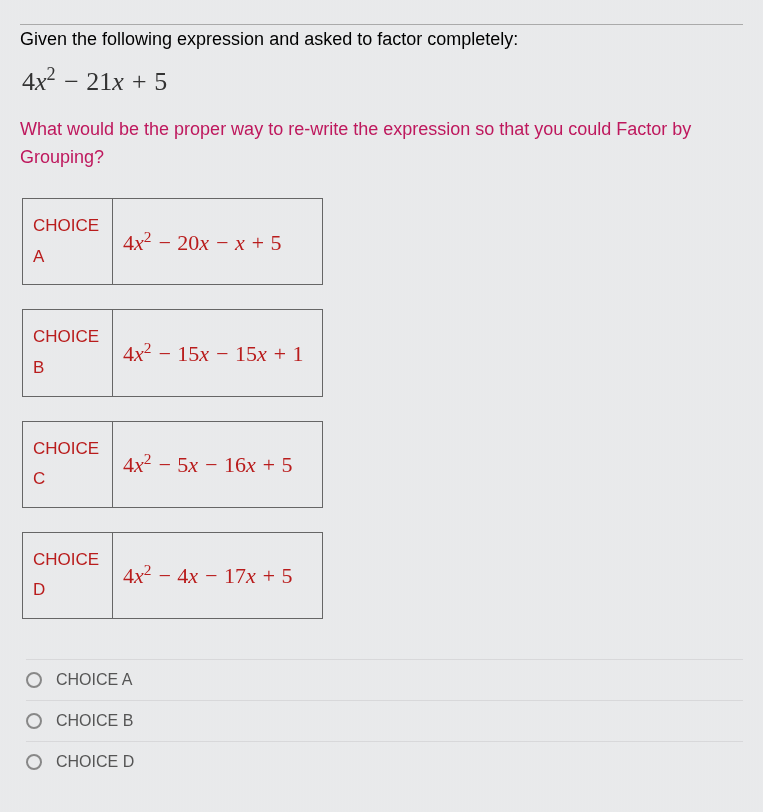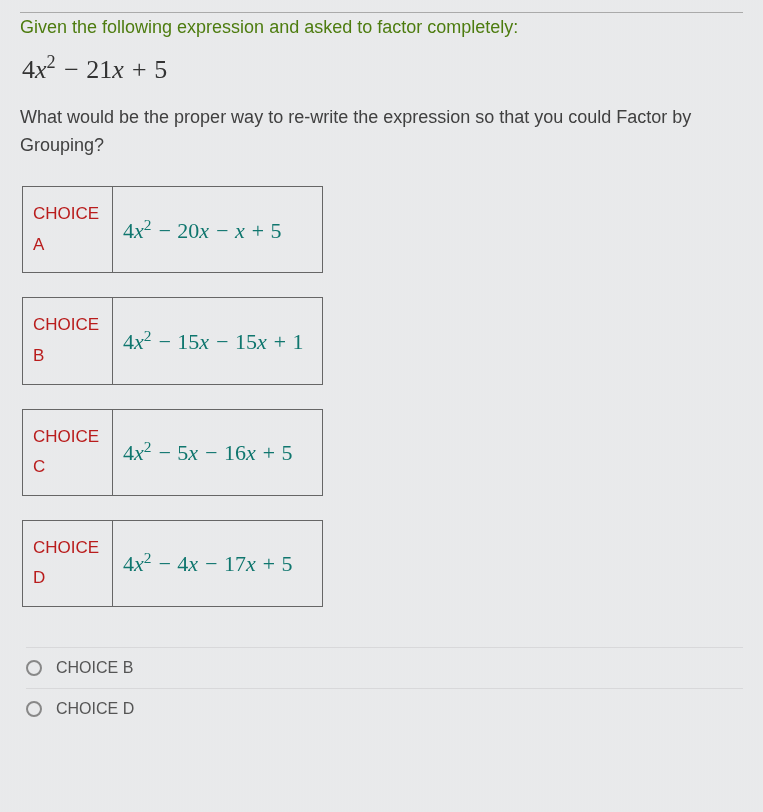--- a/index.html
+++ b/index.html
@@ -6,37 +6,38 @@
     body {
       width: 763px;
       height: 812px;
       font-family: Arial, Helvetica, sans-serif;
       background: repeating-linear-gradient(90deg, #e8e9eb 0px, #eaebec 1px, #e7e8ea 2px, #eaebec 3px);
       padding: 12px 20px 0 20px;
       color: #4a4a4a;
     }
     .question-intro {
       font-size: 18px;
-      color: #4d7c0f;
+      color: #000000;
       margin-bottom: 14px;
       border-top: 1px solid #aaa;
       padding-top: 4px;
+      margin-top: 12px;
     }
     .main-expr {
       font-size: 26px;
       color: #333;
       font-family: 'Times New Roman', serif;
       font-style: italic;
       margin-bottom: 18px;
       margin-left: 2px;
     }
     .main-expr .num { font-style: normal; }
     .question-follow {
       font-size: 18px;
-      color: #404040;
+      color: #be185d;
       line-height: 1.6;
       margin-bottom: 26px;
     }
     .choices-table {
       border-collapse: collapse;
       margin-left: 2px;
       margin-bottom: 40px;
     }
     .choices-table td {
       border: 1px solid #666;
@@ -46,21 +47,21 @@
     .choice-label-cell {
       font-size: 17px;
       color: #b91c1c;
       line-height: 1.8;
       width: 90px;
     }
     .choice-expr-cell {
       font-family: 'Times New Roman', serif;
       font-style: italic;
       font-size: 22px;
-      color: #0f766e;
+      color: #b91c1c;
       padding-right: 18px !important;
       white-space: nowrap;
     }
     .choice-expr-cell .num { font-style: normal; }
     sup { font-size: 0.7em; vertical-align: super; font-style: normal; }
     .answer-options {
       margin-left: 6px;
     }
     .answer-row {
       display: flex;
@@ -133,19 +134,23 @@
     <td class="choice-expr-cell">
       <span class="num">4</span>x<sup>2</sup> − <span class="num">4</span>x − <span class="num">17</span>x + <span class="num">5</span>
     </td>
   </tr>
 </tbody>
   </table>
 
 <div class="answer-options">
   <div class="answer-row">
     <div class="radio"></div>
+    <span class="answer-text">CHOICE A</span>
+  </div>
+  <div class="answer-row">
+    <div class="radio"></div>
     <span class="answer-text">CHOICE B</span>
   </div>
   <div class="answer-row">
     <div class="radio"></div>
     <span class="answer-text">CHOICE D</span>
   </div>
 </div>
 
 </body></html>

